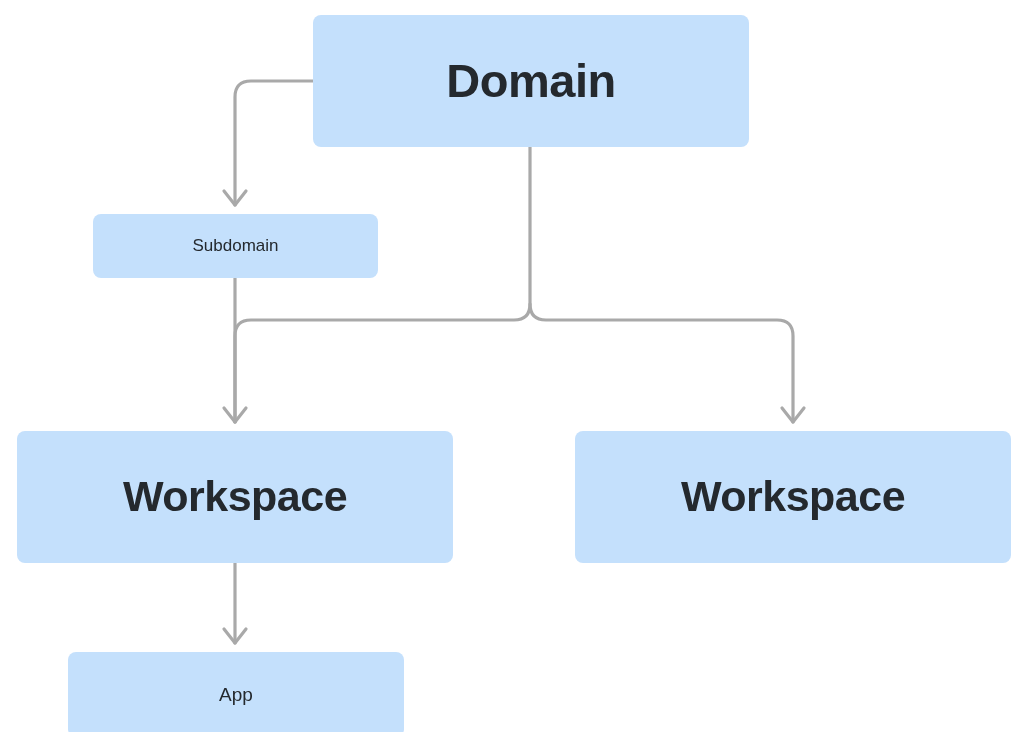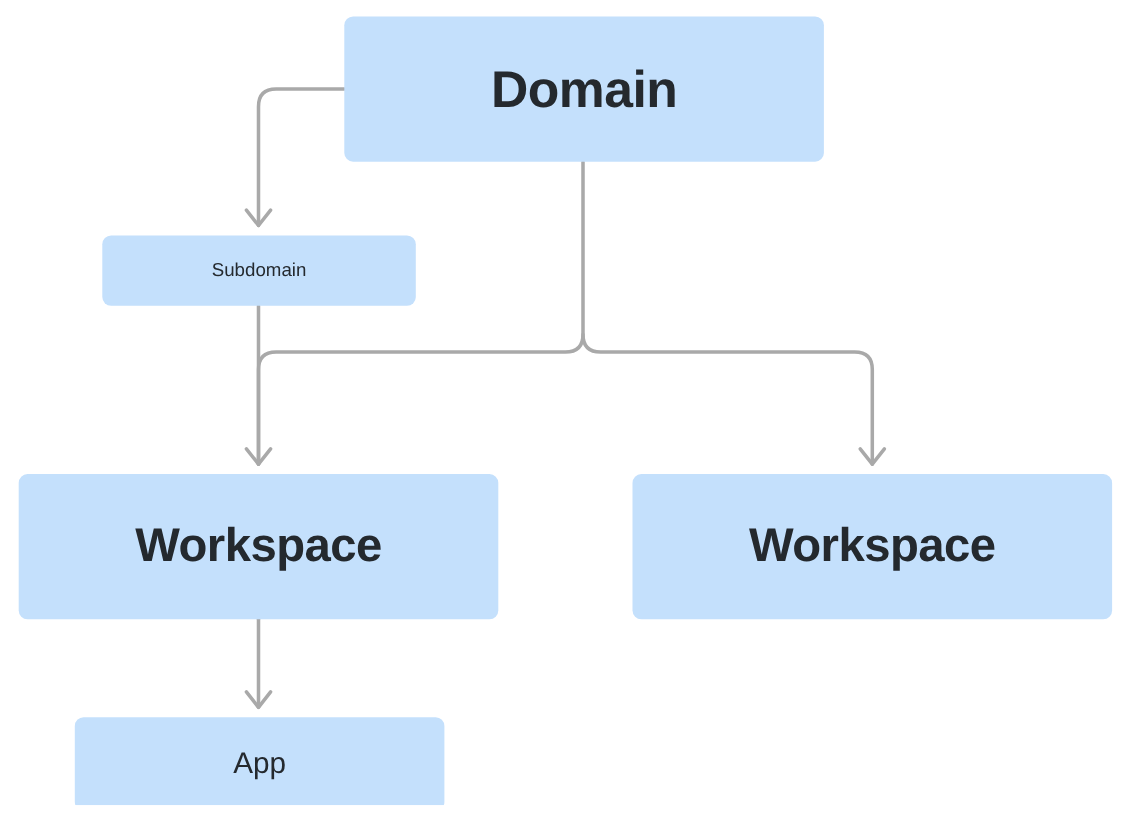--- a/index.html
+++ b/index.html
@@ -85,21 +85,21 @@
     font-weight: 700;
     letter-spacing: -0.5px;
   }
   .node--app {
     left: 68px;
     top: 652px;
     width: 336px;
     height: 85px;
   }
   .node--app .node-label {
-    font-size: 27px;
+    font-size: 19px;
     font-weight: 400;
   }
   .edge-path {
     fill: none;
     stroke: #a9a9a9;
     stroke-width: 3.2;
     stroke-linecap: round;
     stroke-linejoin: round;
   }
   .edge-arrowhead {

